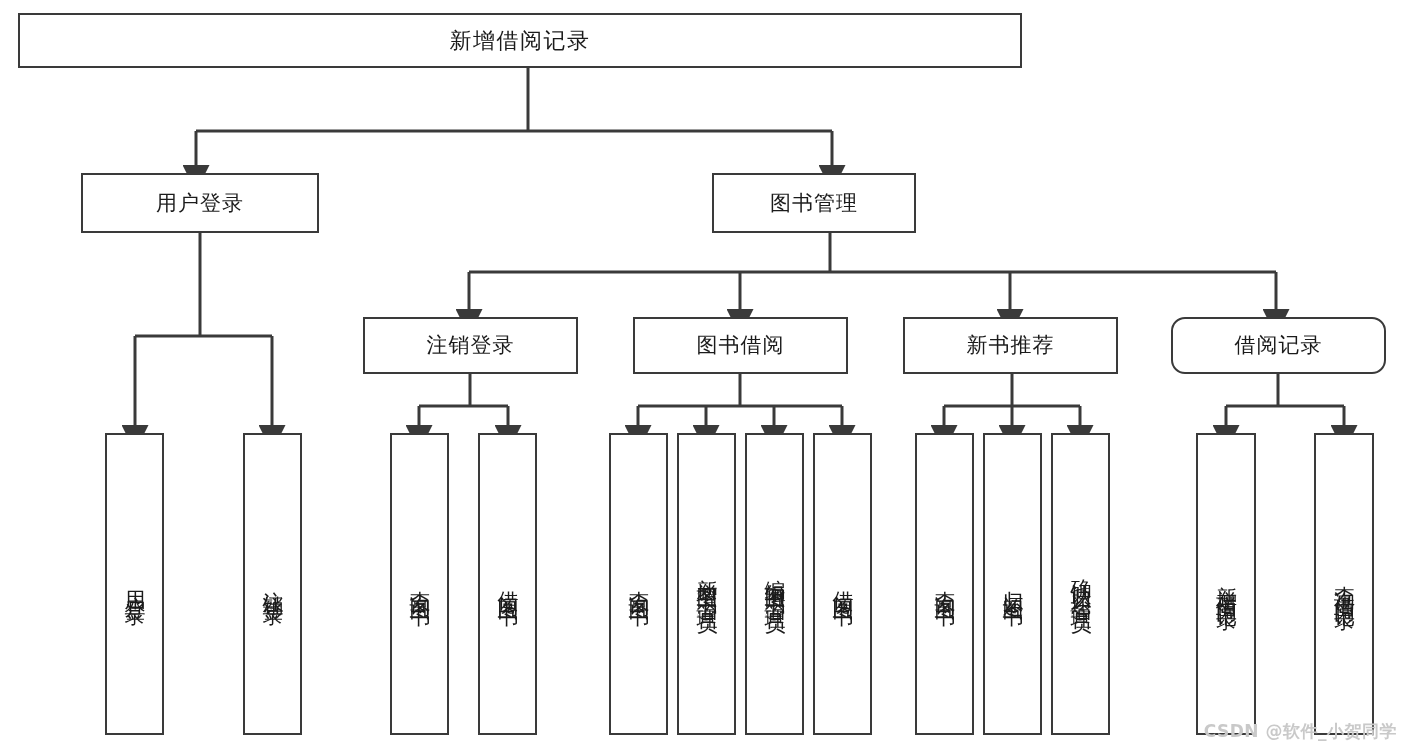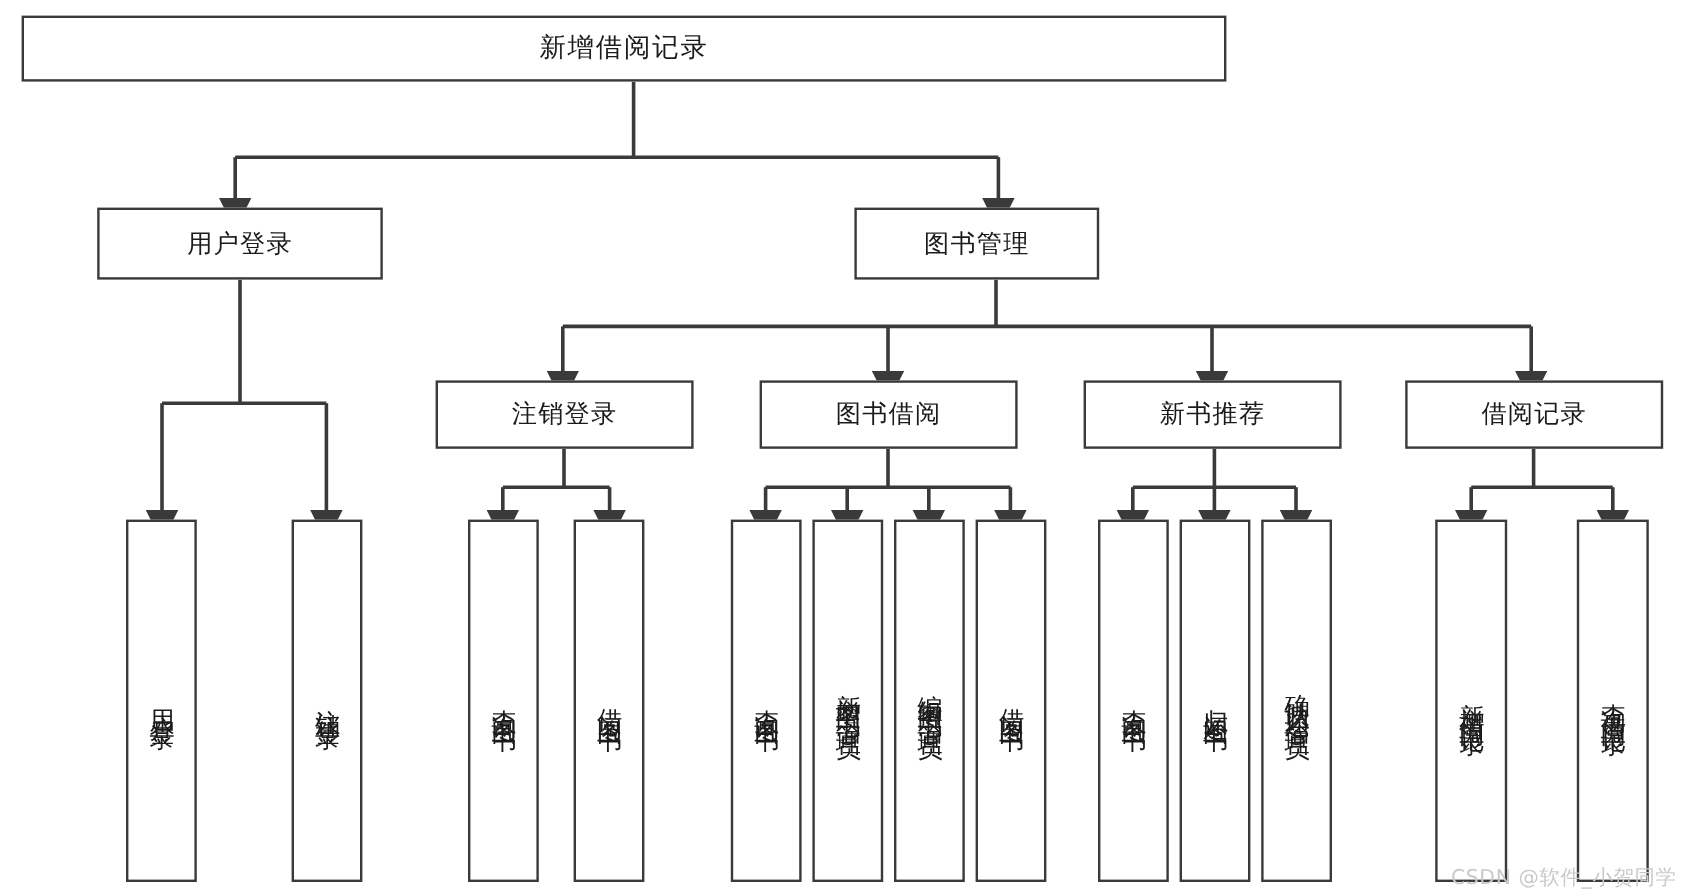--- a/index.html
+++ b/index.html
@@ -62,20 +62,21 @@
   .watermark{
     position:absolute;
     right:8px;
     bottom:4px;
     font-size:17px;
     color:#c9c9c9;
     letter-spacing:0.5px;
     z-index:5;
     white-space:nowrap;
     font-family:"DejaVu Sans","Liberation Sans",sans-serif;
+    font-weight:bold;
   }
 </style>
 </head>
 <body>
 
 <div id="diagram">
 
   <svg id="connectors" viewBox="0 0 1405 747" width="1405" height="747" xmlns="http://www.w3.org/2000/svg">
     <defs>
       <marker id="arrow" markerWidth="9" markerHeight="9" refX="1" refY="4.5" orient="auto" markerUnits="strokeWidth">
@@ -141,21 +142,21 @@
 
   <div class="node h" style="left:363px;top:317px;width:215px;height:57px;">
     <span class="node-label">注销登录</span>
   </div>
   <div class="node h" style="left:633px;top:317px;width:215px;height:57px;">
     <span class="node-label">图书借阅</span>
   </div>
   <div class="node h" style="left:903px;top:317px;width:215px;height:57px;">
     <span class="node-label">新书推荐</span>
   </div>
-  <div class="node h" style="left:1171px;top:317px;width:215px;height:57px;">
+  <div class="node h" style="left:1171px;top:317px;width:215px;height:57px;border-radius:14px;">
     <span class="node-label">借阅记录</span>
   </div>
 
   <div class="node v" style="left:105px;top:433px;width:59px;height:302px;">
     <span class="node-label">用户登录</span>
   </div>
   <div class="node v" style="left:243px;top:433px;width:59px;height:302px;">
     <span class="node-label">注销登录</span>
   </div>
 

